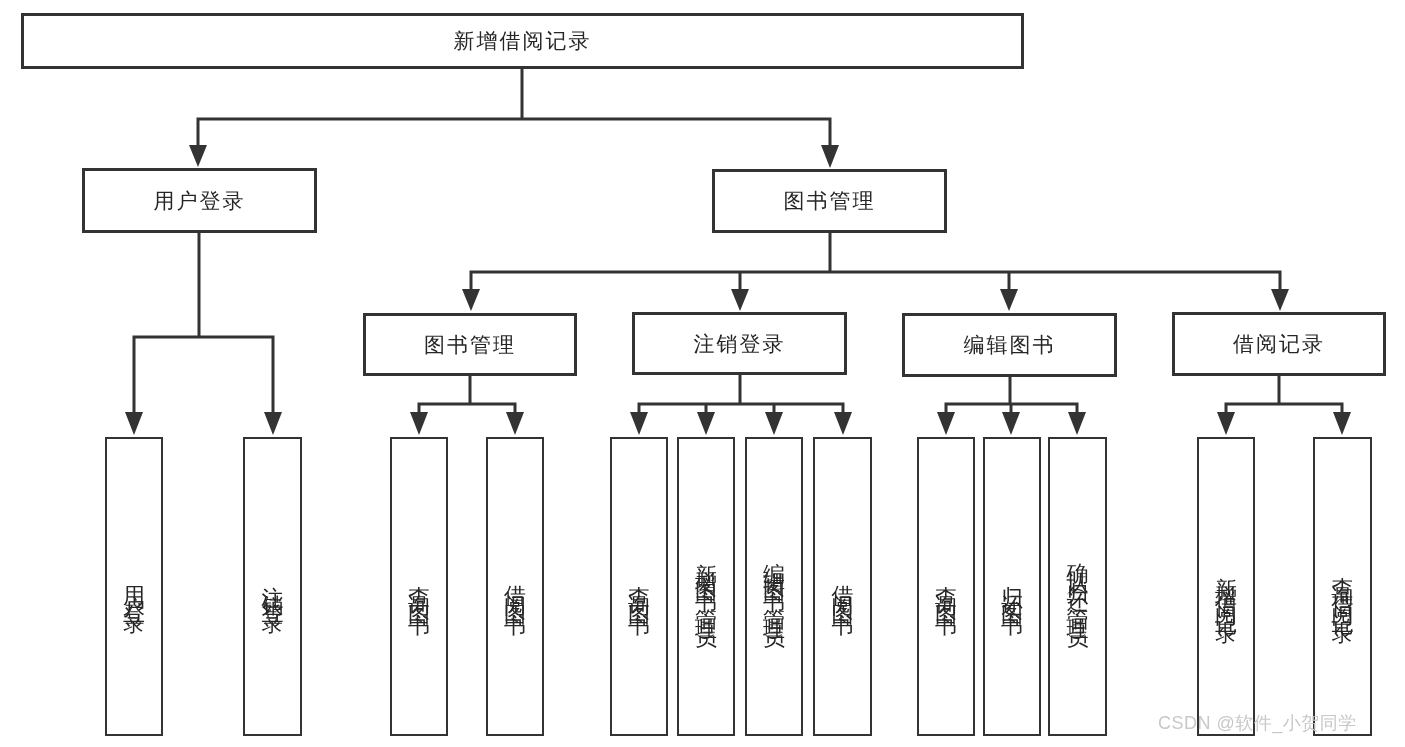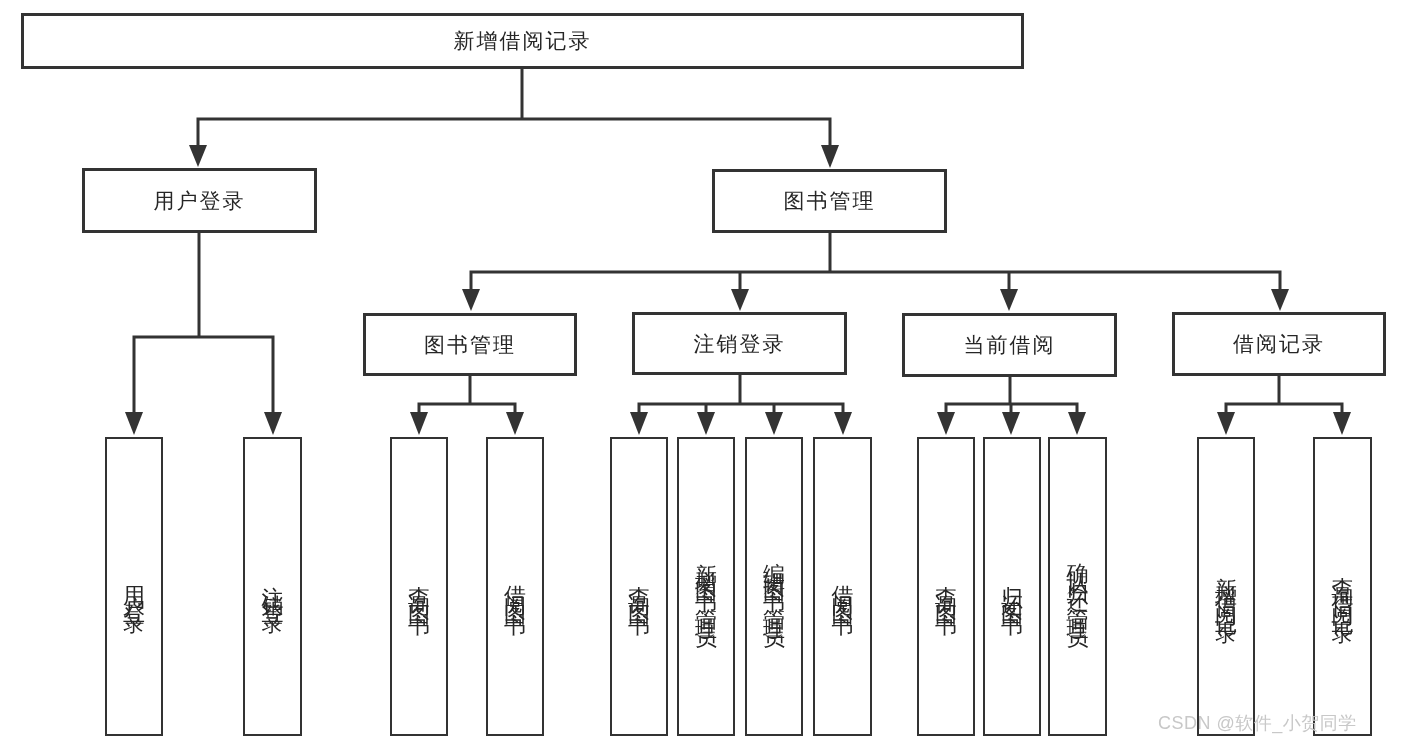--- a/index.html
+++ b/index.html
@@ -107,21 +107,21 @@
     <polygon points="1333,412 1351,412 1342,435"></polygon>
   </svg>
 
   <div class="box" style="left:21px;top:13px;width:1003px;height:56px;">新增借阅记录</div>
 
   <div class="box" style="left:82px;top:168px;width:235px;height:65px;">用户登录</div>
   <div class="box" style="left:712px;top:169px;width:235px;height:64px;">图书管理</div>
 
   <div class="box" style="left:363px;top:313px;width:214px;height:63px;">图书管理</div>
   <div class="box" style="left:632px;top:312px;width:215px;height:63px;">注销登录</div>
-  <div class="box" style="left:902px;top:313px;width:215px;height:64px;">当前借阅</div>
+  <div class="box" style="left:902px;top:313px;width:215px;height:64px;">编辑图书</div>
   <div class="box" style="left:1172px;top:312px;width:214px;height:64px;">借阅记录</div>
 
   <div class="box leaf" style="left:105px;top:437px;width:58px;height:299px;">用户登录</div>
   <div class="box leaf" style="left:243px;top:437px;width:59px;height:299px;">注销登录</div>
 
   <div class="box leaf" style="left:390px;top:437px;width:58px;height:299px;">查询图书</div>
   <div class="box leaf" style="left:486px;top:437px;width:58px;height:299px;">借阅图书</div>
 
   <div class="box leaf" style="left:610px;top:437px;width:58px;height:299px;">查询图书</div>
   <div class="box leaf" style="left:677px;top:437px;width:58px;height:299px;">新增图书（管理员）</div>

